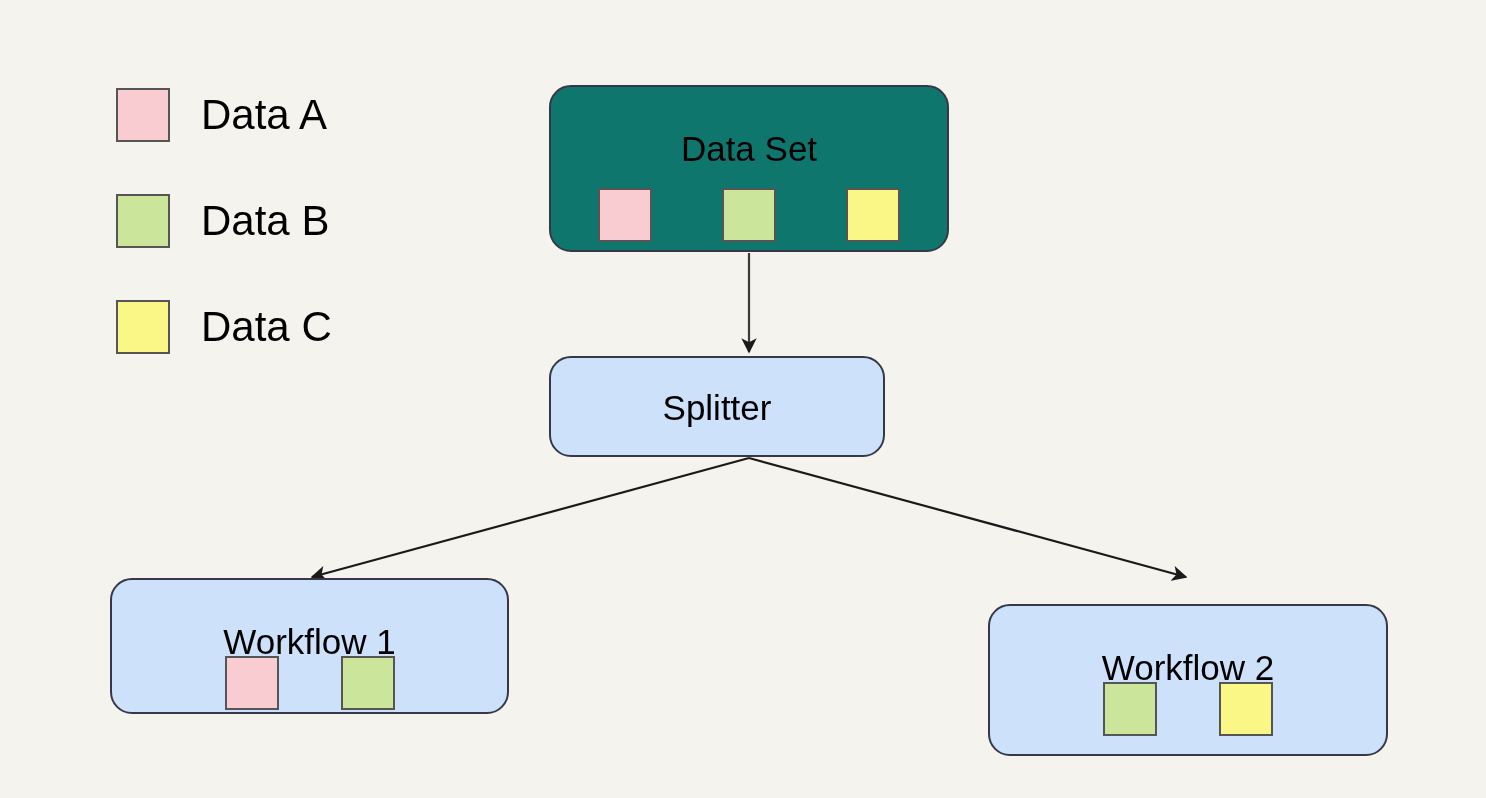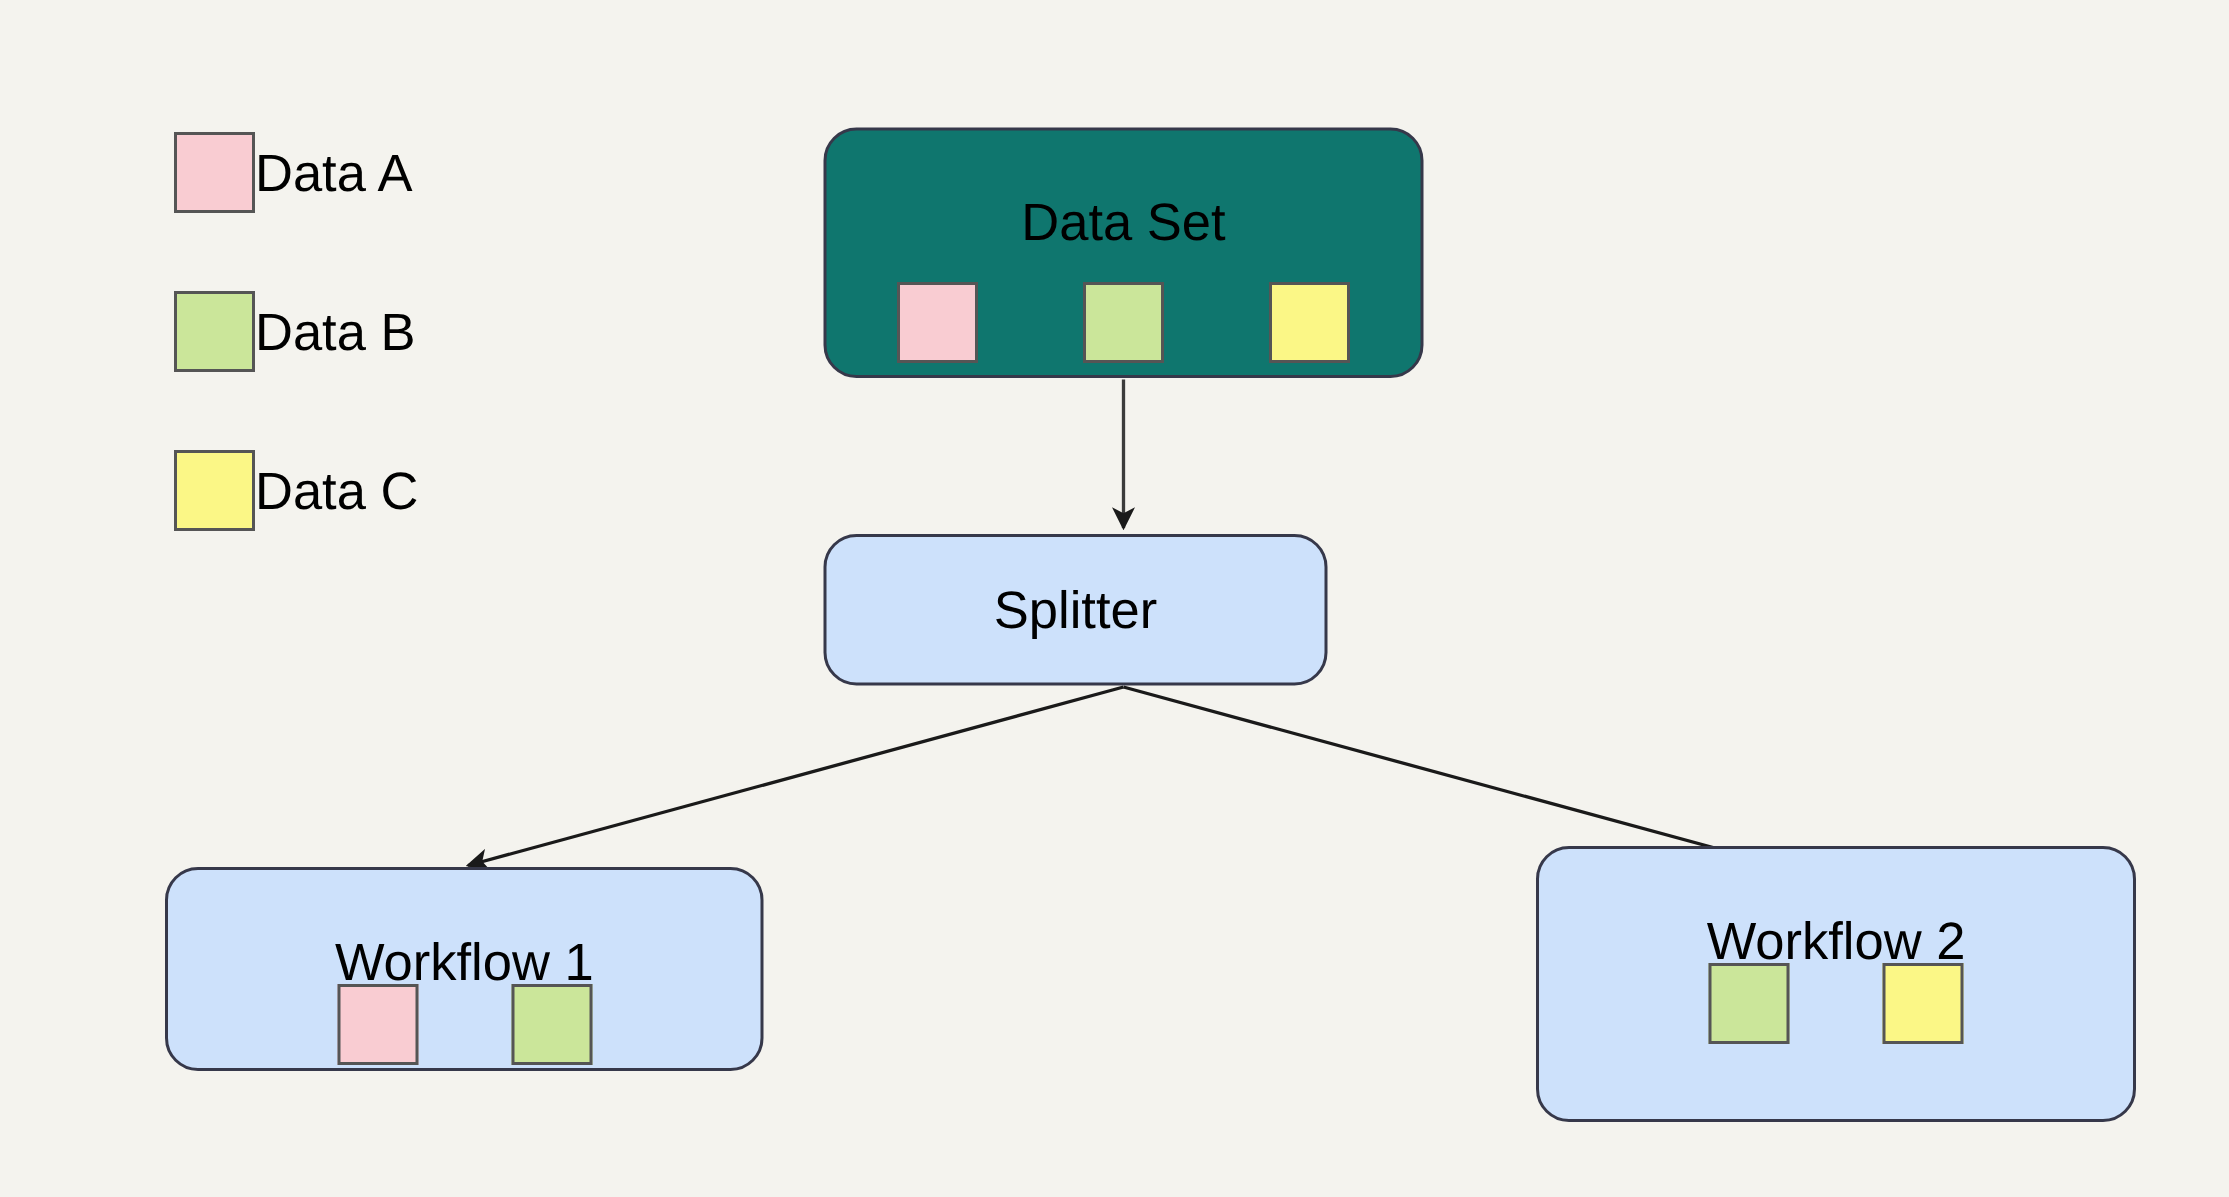--- a/index.html
+++ b/index.html
@@ -42,21 +42,22 @@
   }
   .legend-row:last-child { margin-bottom: 0; }
   .swatch {
     width: 54px;
     height: 54px;
     box-sizing: border-box;
     border: 2px solid #555;
     flex: none;
   }
   .legend-label {
-    font-size: 35px;
+    margin-left: 31px;
+    font-size: 42px;
     color: #000;
     white-space: nowrap;
     line-height: 1;
   }
   
   .node {
     position: absolute;
     box-sizing: border-box;
     background: #cde1fb;
     border: 2px solid #36384a;
@@ -108,22 +109,22 @@
   #node-workflow1 {
     left: 110px; top: 578px;
     width: 399px; height: 136px;
   }
   #node-workflow1 .chips,
   #node-workflow2 .chips {
     top: 76px;
     gap: 62px;
   }
   #node-workflow2 {
-    left: 988px; top: 564px;
-    width: 400px; height: 184px; margin-left: 36px;
+    left: 988px; top: 604px;
+    width: 400px; height: 152px;
   }
 </style>
 </head>
 <body style="background: rgb(244, 243, 238);">
 
 <div id="canvas">
 
   <svg id="edges" viewBox="0 0 1486 798" width="1486" height="798">
     <defs>
       <marker id="arrowhead" viewBox="0 0 10 10" refX="9" refY="5" markerWidth="7" markerHeight="7" orient="auto-start-reverse">

